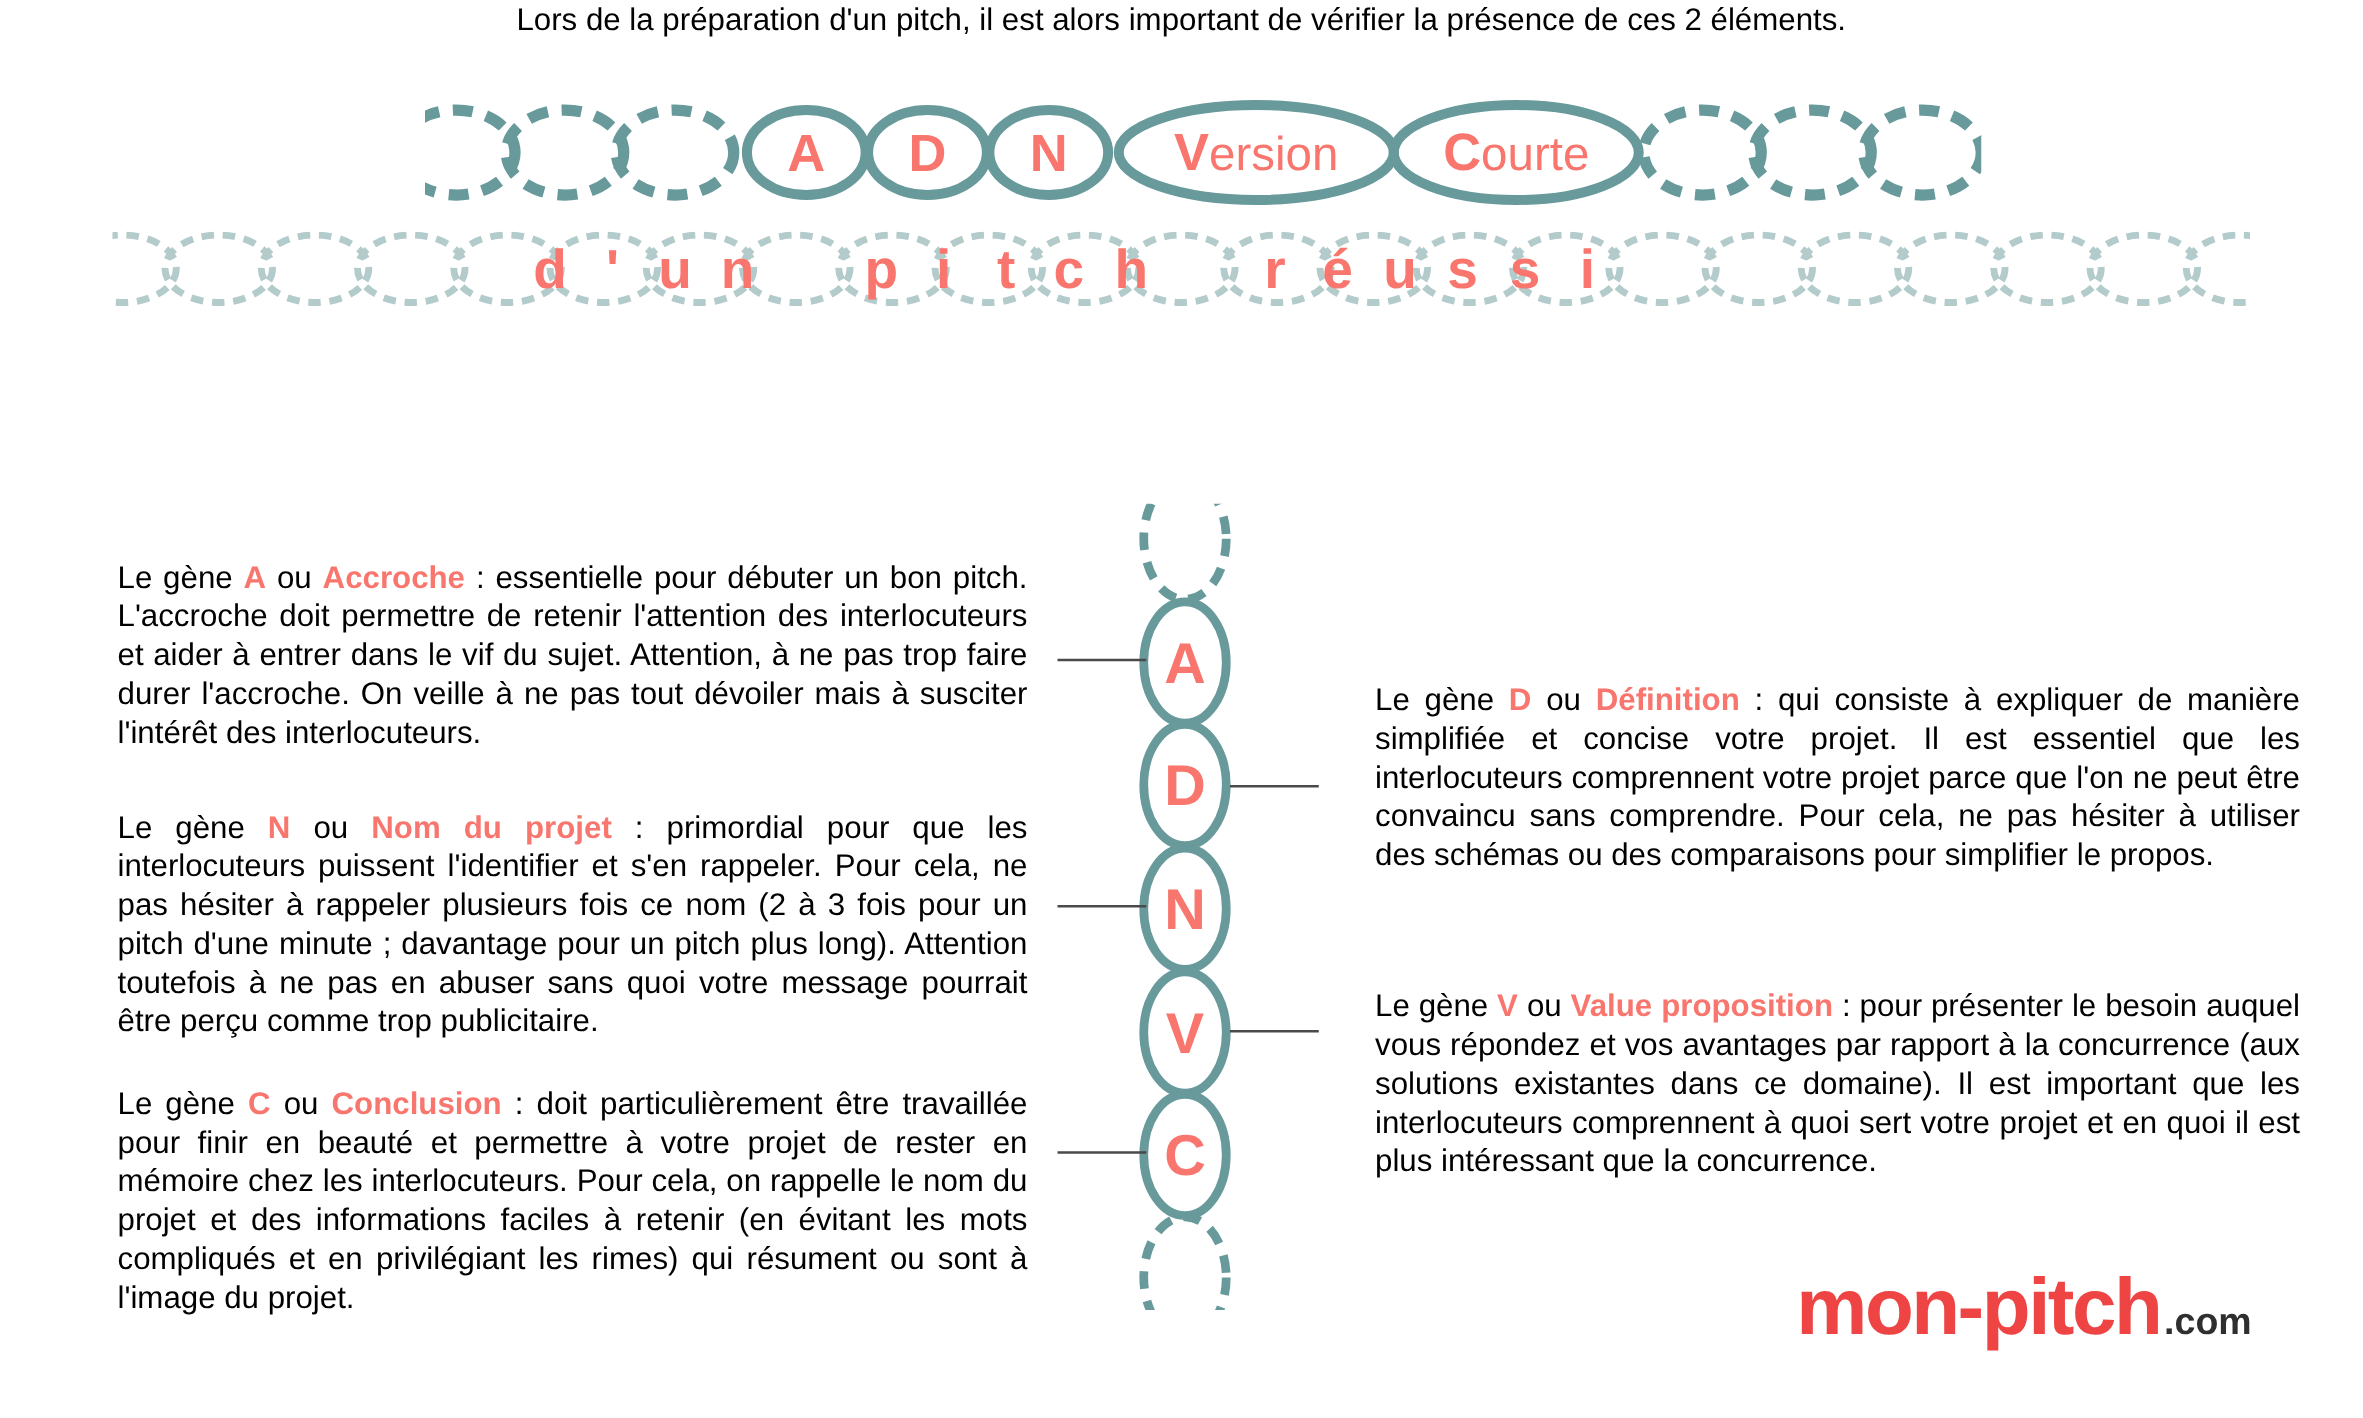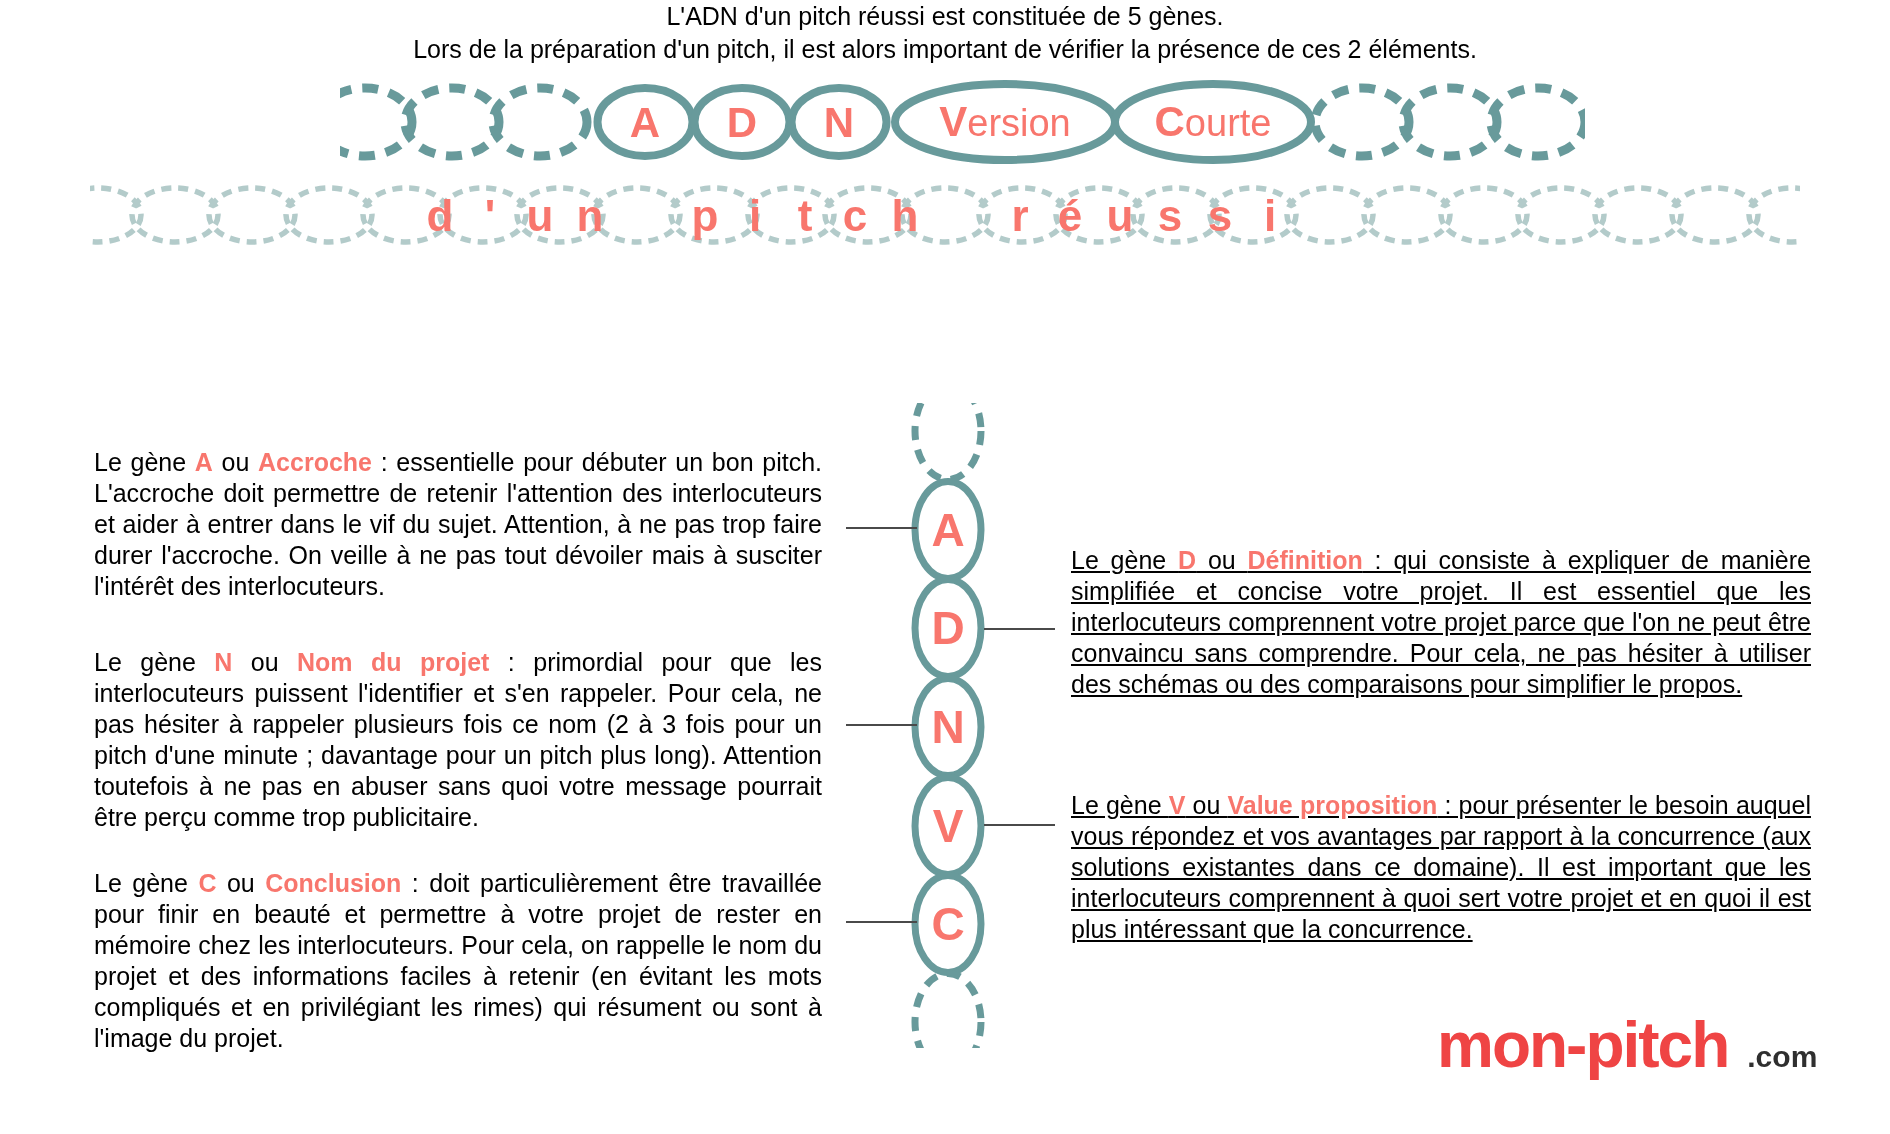--- a/index.html
+++ b/index.html
@@ -14,29 +14,29 @@
   .chain-letter{fill:#f8766d;font-family:"Liberation Sans",sans-serif;font-weight:bold;
                 font-size:42px;text-anchor:middle;}
   .chain-word{fill:#f8766d;font-family:"Liberation Sans",sans-serif;font-size:38px;text-anchor:middle;}
   .chain-word .ini{font-weight:bold;font-size:42px;}
   .strand-letter{fill:#f8766d;font-family:"Liberation Sans",sans-serif;font-weight:bold;
                  font-size:46px;text-anchor:middle;}
   .intro{position:absolute;left:0;top:298;width:1890px;text-align:center;
          font-size:25px;line-height:33px;color:#000;}
   .para{position:absolute;text-align:justify;font-size:25px;line-height:31px;color:#000;}
   .para.left{left:94px;width:728px;}
-  .para.right{left:1071px;width:740px;text-decoration:underline;}
+  .para.right{left:1100px;width:740px;}
   .coral{color:#f8766d;font-weight:bold;}
   .connector{position:absolute;height:2px;background:#4a4a4a;}
   #subtitle-letters{position:absolute;left:0;top:188px;width:1890px;height:60px;}
   #subtitle-letters span{position:absolute;top:0;width:50px;text-align:center;
          font-size:44px;font-weight:bold;color:#f8766d;line-height:56px;}
   .logo{position:absolute;left:1437px;top:1008px;white-space:nowrap;}
   .logo .brand{font-size:64px;font-weight:bold;color:#ef4444;letter-spacing:-2px;}
-  .logo .tld{font-size:30px;font-weight:bold;color:#2f2f2f;margin-left:19px;}
+  .logo .tld{font-size:30px;font-weight:bold;color:#2f2f2f;margin-left:3px;}
 </style>
 </head>
 <body>
 
 <div class="canvas">
 
   <svg style="left:340px;top:70px;" width="1245" height="105" viewBox="0 0 1245 105">
     <g>
       <ellipse class="chain-oval-dashed" cx="25" cy="52" rx="47" ry="34"></ellipse>
       <ellipse class="chain-oval-dashed" cx="112" cy="52" rx="47" ry="34"></ellipse>
@@ -106,21 +106,20 @@
       <span style="left: 880px;">h</span>
       <span style="left: 995px;">r</span>
       <span style="left: 1045px;">é</span>
       <span style="left: 1095px;">u</span>
       <span style="left: 1145px;">s</span>
       <span style="left: 1195px;">s</span>
       <span style="left: 1245px;">i</span>
     </div>
 
   <div class="intro">
-    <div>L'ADN d'un pitch réussi est constituée de 5 gènes.</div>
     <div>Lors de la préparation d'un pitch, il est alors important de vérifier la présence de ces 2 éléments.</div>
   </div>
 
   <div class="para left" style="top:447px;"><span>Le gène </span><span class="coral">A</span><span> ou </span><span class="coral">Accroche</span><span> : essentielle pour débuter un bon pitch. L'accroche doit permettre de retenir l'attention des interlocuteurs et aider à entrer dans le vif du sujet. Attention, à ne pas trop faire durer l'accroche. On veille à ne pas tout dévoiler mais à susciter l'intérêt des interlocuteurs.</span></div>
 
   <div class="para left" style="top:647px;"><span>Le gène </span><span class="coral">N</span><span> ou </span><span class="coral">Nom du projet</span><span> : primordial pour que les interlocuteurs puissent l'identifier et s'en rappeler. Pour cela, ne pas hésiter à rappeler plusieurs fois ce nom (2 à 3 fois pour un pitch d'une minute ; davantage pour un pitch plus long). Attention toutefois à ne pas en abuser sans quoi votre message pourrait être perçu comme trop publicitaire.</span></div>
 
   <div class="para left" style="top:868px;"><span>Le gène </span><span class="coral">C</span><span> ou </span><span class="coral">Conclusion</span><span> : doit particulièrement être travaillée pour finir en beauté et permettre à votre projet de rester en mémoire chez les interlocuteurs. Pour cela, on rappelle le nom du projet et des informations faciles à retenir (en évitant les mots compliqués et en privilégiant les rimes) qui résument ou sont à l'image du projet.</span></div>
 
   <div class="para right" style="top:545px;"><span>Le gène </span><span class="coral">D</span><span> ou </span><span class="coral">Définition</span><span> : qui consiste à expliquer de manière simplifiée et concise votre projet. Il est essentiel que les interlocuteurs comprennent votre projet parce que l'on ne peut être convaincu sans comprendre. Pour cela, ne pas hésiter à utiliser des schémas ou des comparaisons pour simplifier le propos.</span></div>

